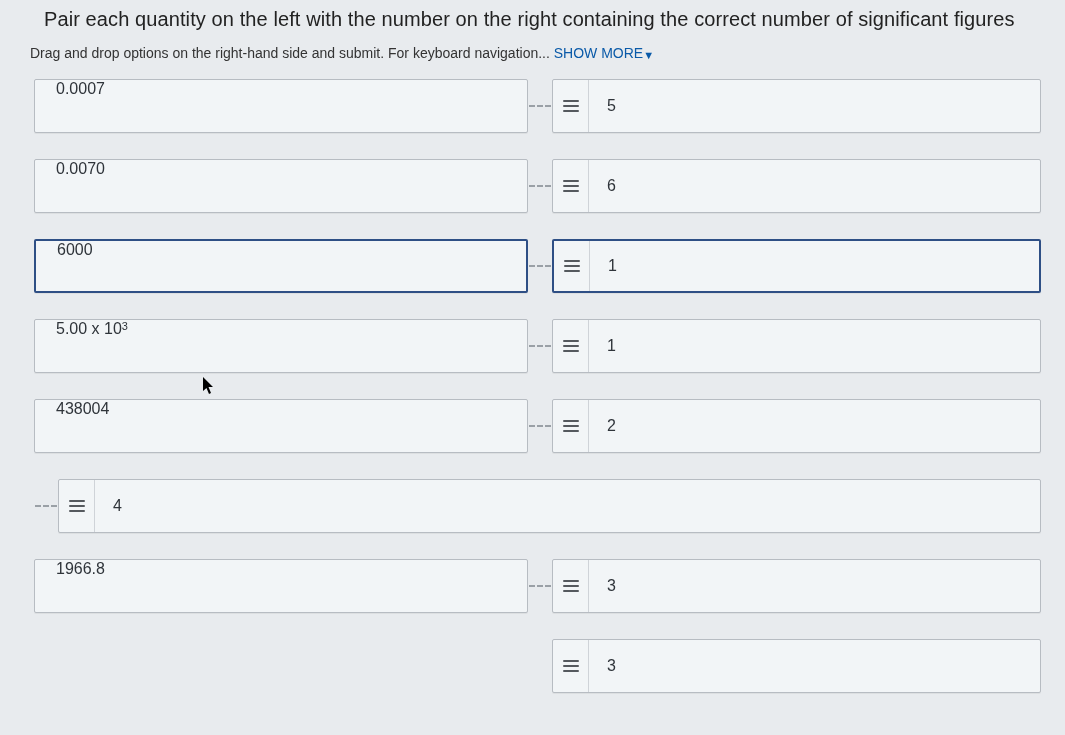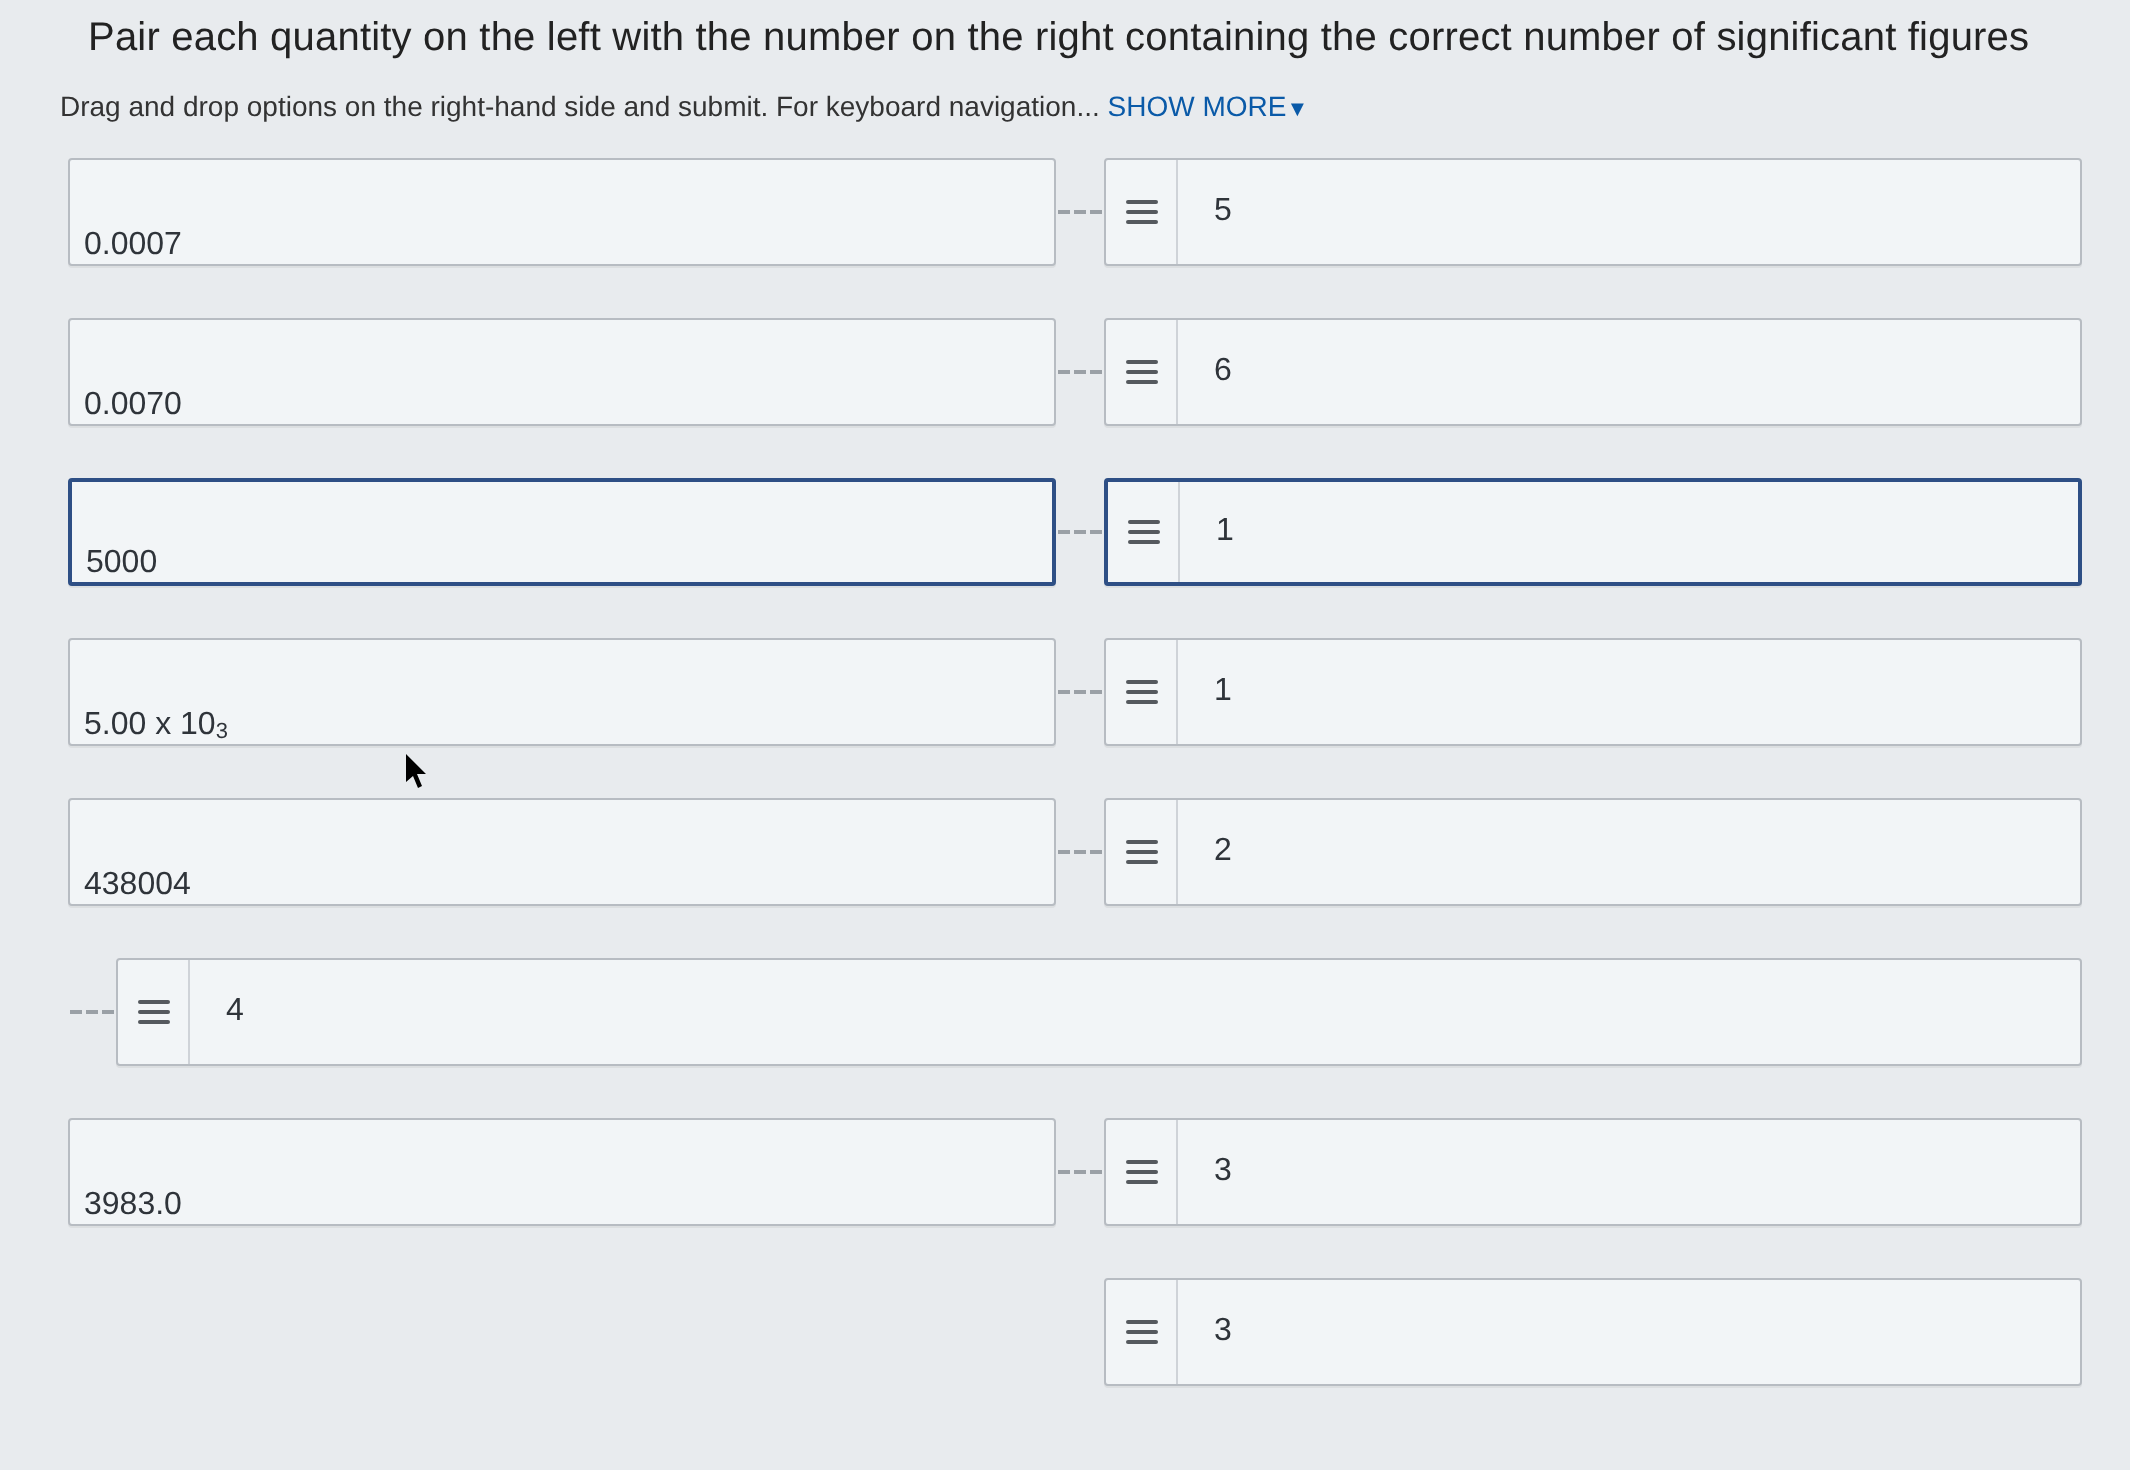--- a/index.html
+++ b/index.html
@@ -50,22 +50,22 @@
     height: 54px;
   }
   .left-card {
     flex: 0 0 494px;
     height: 54px;
     background: #f2f5f7;
     border: 1px solid #b7bcc2;
     border-radius: 2px;
     box-shadow: inset 0 0 0 0 rgba(0,0,0,0), 0 1px 0 rgba(0,0,0,0.05);
     display: flex;
-    align-items: flex-end;
-    padding: 0 7px;
+    align-items: flex-start;
+    padding: 0 21px;
     font-size: 16px;
     color: #2f343a;
   }
   .left-card sup { font-size: 11px; vertical-align: super; }
   .connector {
     flex: 0 0 22px;
     height: 2px;
     border-top: 2px dashed #9aa0a6;
     margin: 0 1px;
   }
@@ -169,21 +169,21 @@
                 <span></span>
                 <span></span>
                 <span></span>
               </div>
             </div>
             <div class="right-label">6</div>
           </div>
         </div>
         <div class="row highlight">
           <div class="left-card">
-            <span>5000</span>
+            <span>6000</span>
           </div>
           <div class="connector"></div>
           <div class="right-card">
             <div class="grip">
               <div class="grip-lines">
                 <span></span>
                 <span></span>
                 <span></span>
               </div>
             </div>
@@ -231,21 +231,21 @@
                 <span></span>
                 <span></span>
                 <span></span>
               </div>
             </div>
             <div class="right-label">4</div>
           </div>
         </div>
         <div class="row">
           <div class="left-card">
-            <span>3983.0</span>
+            <span>1966.8</span>
           </div>
           <div class="connector"></div>
           <div class="right-card">
             <div class="grip">
               <div class="grip-lines">
                 <span></span>
                 <span></span>
                 <span></span>
               </div>
             </div>

